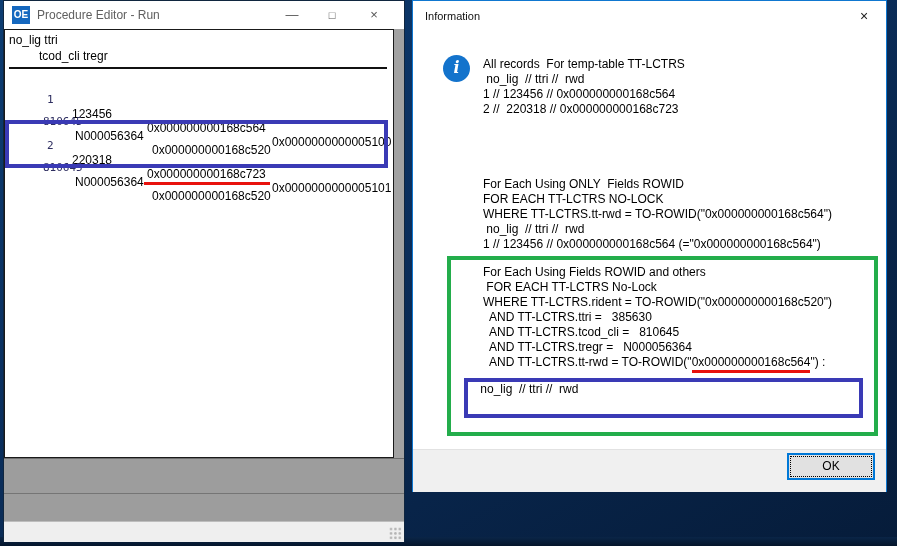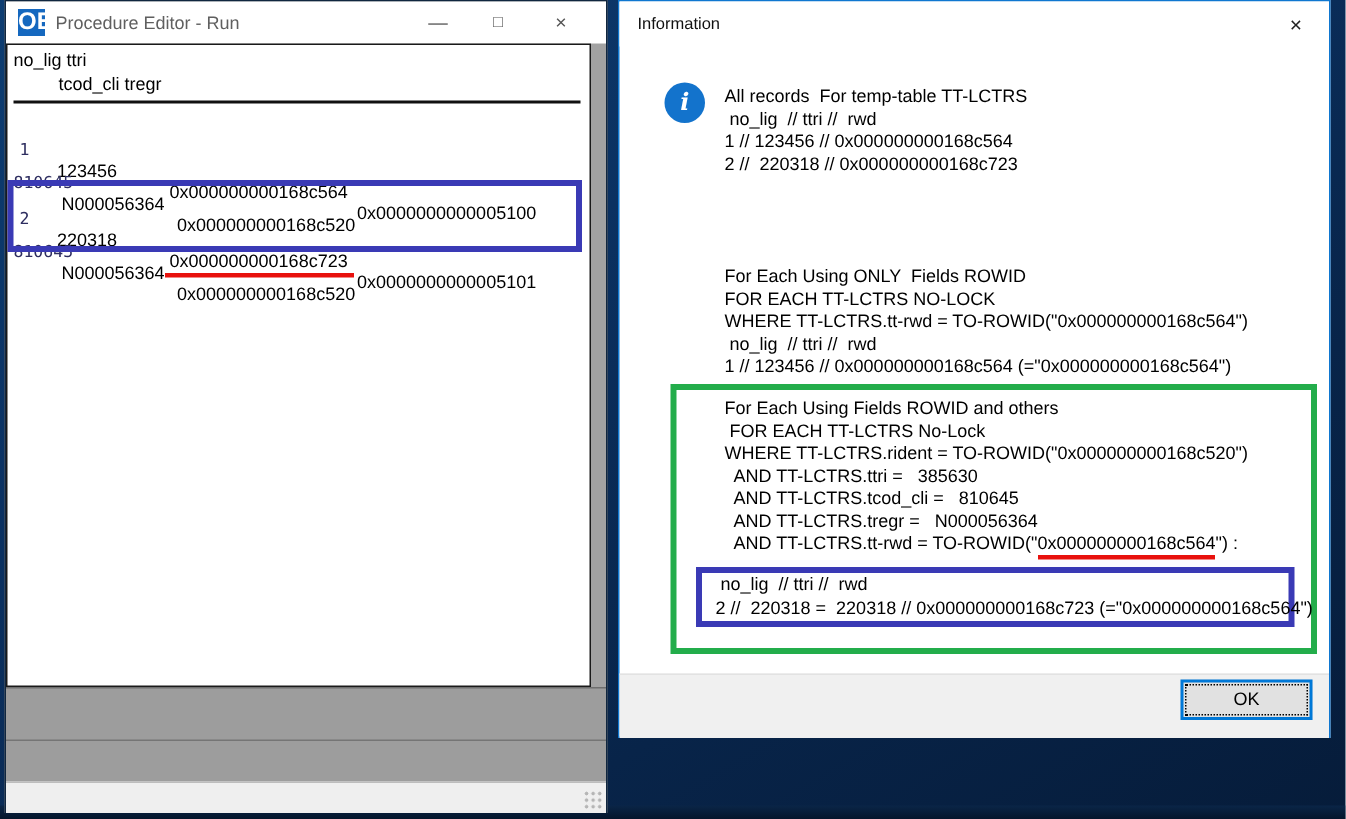--- a/index.html
+++ b/index.html
@@ -10,29 +10,29 @@
     position:relative;
   }
   .taskbar-strip { position:absolute; left:0; top:537px; width:897px; height:9px;
     background:linear-gradient(180deg,#0a2547,#04152b); }
 
   
   .editor-window { position:absolute; left:3px; top:0; width:402px; height:542px;
     background:#a2a2a2; border:1px solid #10263f; }
   .ew-titlebar { position:absolute; left:0; top:0; width:100%; height:28px; background:#ffffff; }
   .oe-icon { position:absolute; left:8px; top:5px; width:18px; height:18px; background:#1568bf;
-    color:#fff; font-weight:bold; font-size:16px; line-height:18px; text-align:center; }
+    color:#fff; font-weight:bold; font-size:10px; line-height:18px; text-align:center; }
   .ew-title { position:absolute; left:33px; top:0; height:28px; line-height:28px;
     font-size:12px; color:#5f5f5f; white-space:pre; }
   .ew-btn { position:absolute; top:0; width:32px; height:28px; line-height:28px;
     text-align:center; color:#555; font-size:13px; cursor:default; }
   .ew-min { left:272px; } .ew-max { left:312px; font-size:11px; } .ew-close { left:354px; }
 
   .editor { position:absolute; left:0; top:28px; width:390px; height:429px;
-    background:#ffffff; border:1px solid #1a1a1a; font-size:12px; color:#000; }
+    background:#ffffff; border:1px solid #1a1a1a; font-size:12px; color:#000;padding-left:34px; }
   .eline { position:absolute; white-space:pre; height:15px; }
   .eline span { position:absolute; white-space:pre; }
   .hdr1 { left:4px; top:3px; } .hdr2 { left:34px; top:19px; }
   .hdr-rule { position:absolute; left:4px; top:37px; width:378px; height:2px; background:#111; }
   .mono-num { font-family:"DejaVu Sans Mono", monospace; font-size:11px; color:#2e2e60; }
   .c-num { left:8px; } .c-ttri { left:33px; } .c-rwd { left:108px; } .c-seq { left:233px; }
   .c-tcod { left:4px; } .c-tregr { left:36px; } .c-rident { left:113px;text-align:right; }
   .r1 { top:49px; } .r1b { top:71px; } .r2 { top:95px; } .r2b { top:117px; }
   .red-ul { border-bottom:3px solid #e8110d; padding:0 4px 1px 3px; margin-left:-3px; }
   .annot-blue-editor { position:absolute; left:1px; top:119px; width:383px; height:48px;
@@ -148,19 +148,18 @@
   <div class="dline" style="top:264px">For Each Using Fields ROWID and others</div>
   <div class="dline" style="top:279px"> FOR EACH TT-LCTRS No-Lock</div>
   <div class="dline" style="top:294px">WHERE TT-LCTRS.rident = TO-ROWID("0x000000000168c520")</div>
   <div class="dline" style="top:309px">  AND TT-LCTRS.ttri =   385630</div>
   <div class="dline" style="top:324px">  AND TT-LCTRS.tcod_cli =   810645</div>
   <div class="dline" style="top:339px">  AND TT-LCTRS.tregr =   N000056364</div>
   <div class="dline" style="top:354px"><span>  AND TT-LCTRS.tt-rwd = TO-ROWID("</span><span class="red-ul2">0x000000000168c564</span><span>") :</span></div>
 
   <div class="annot-blue-dlg"></div>
   <div class="dline rline1"> no_lig  // ttri //  rwd</div>
-  <div class="dline rline2">2 //  220318 =  220318 // 0x000000000168c723 (="0x000000000168c564")</div>
 
   <div class="dlg-footer"></div>
   <div class="ok-button">
     <span style="line-height:23px; display:inline-block;">OK</span>
   </div>
 </div>
 
 </body></html>

